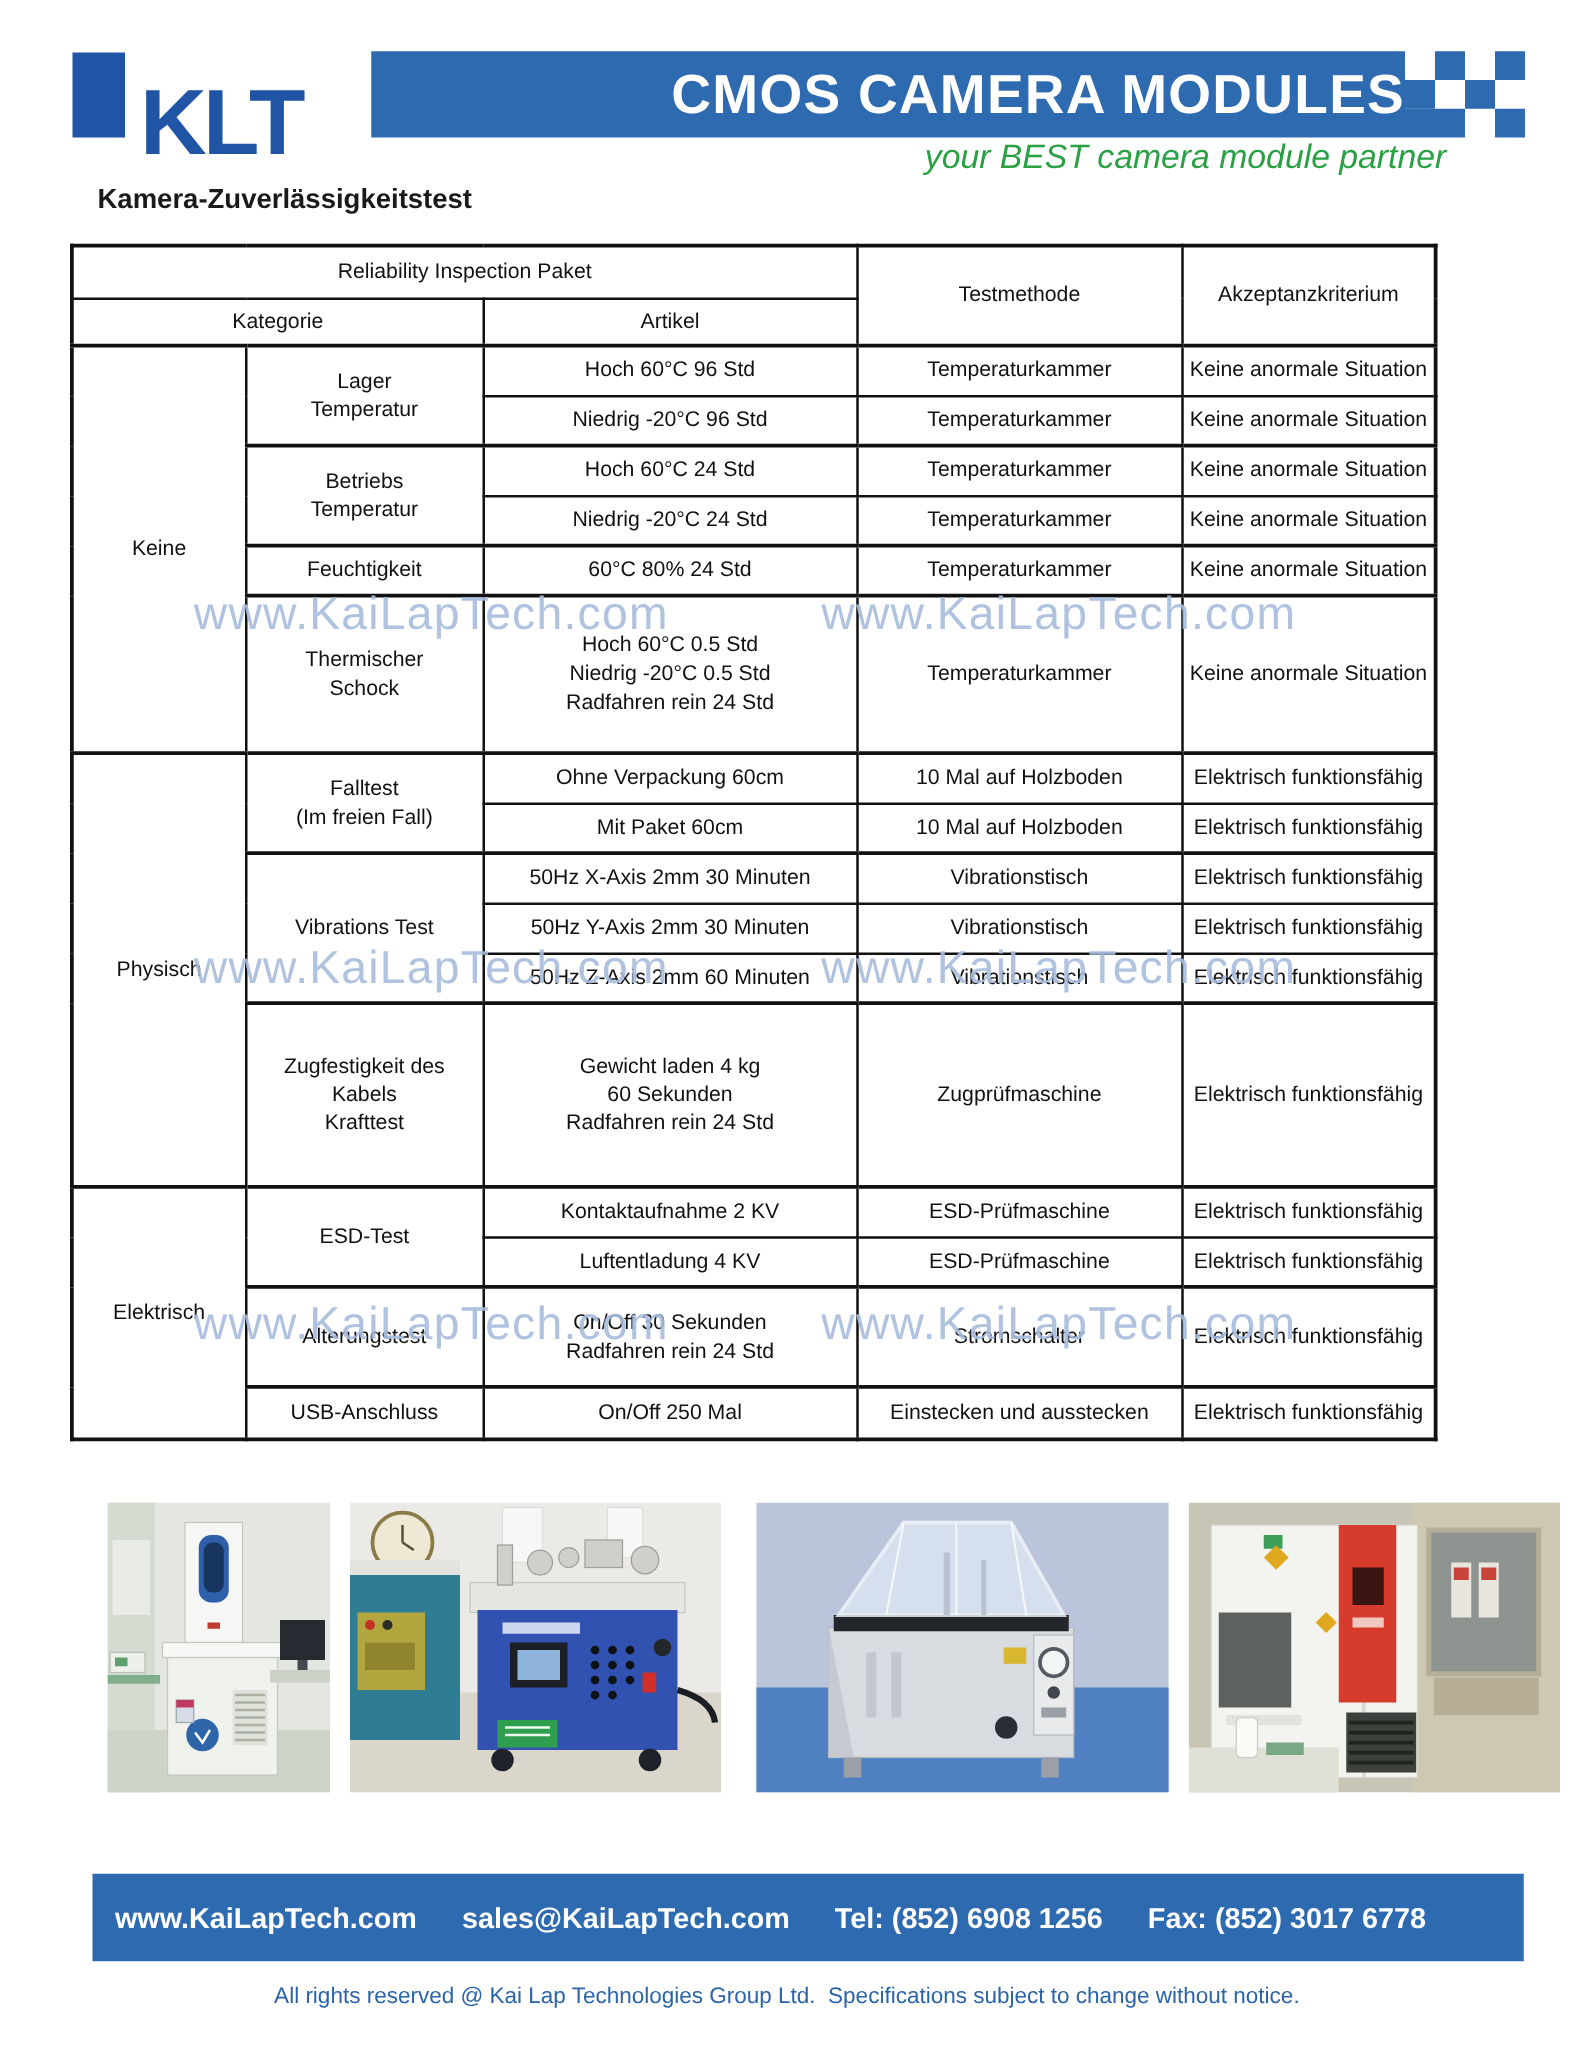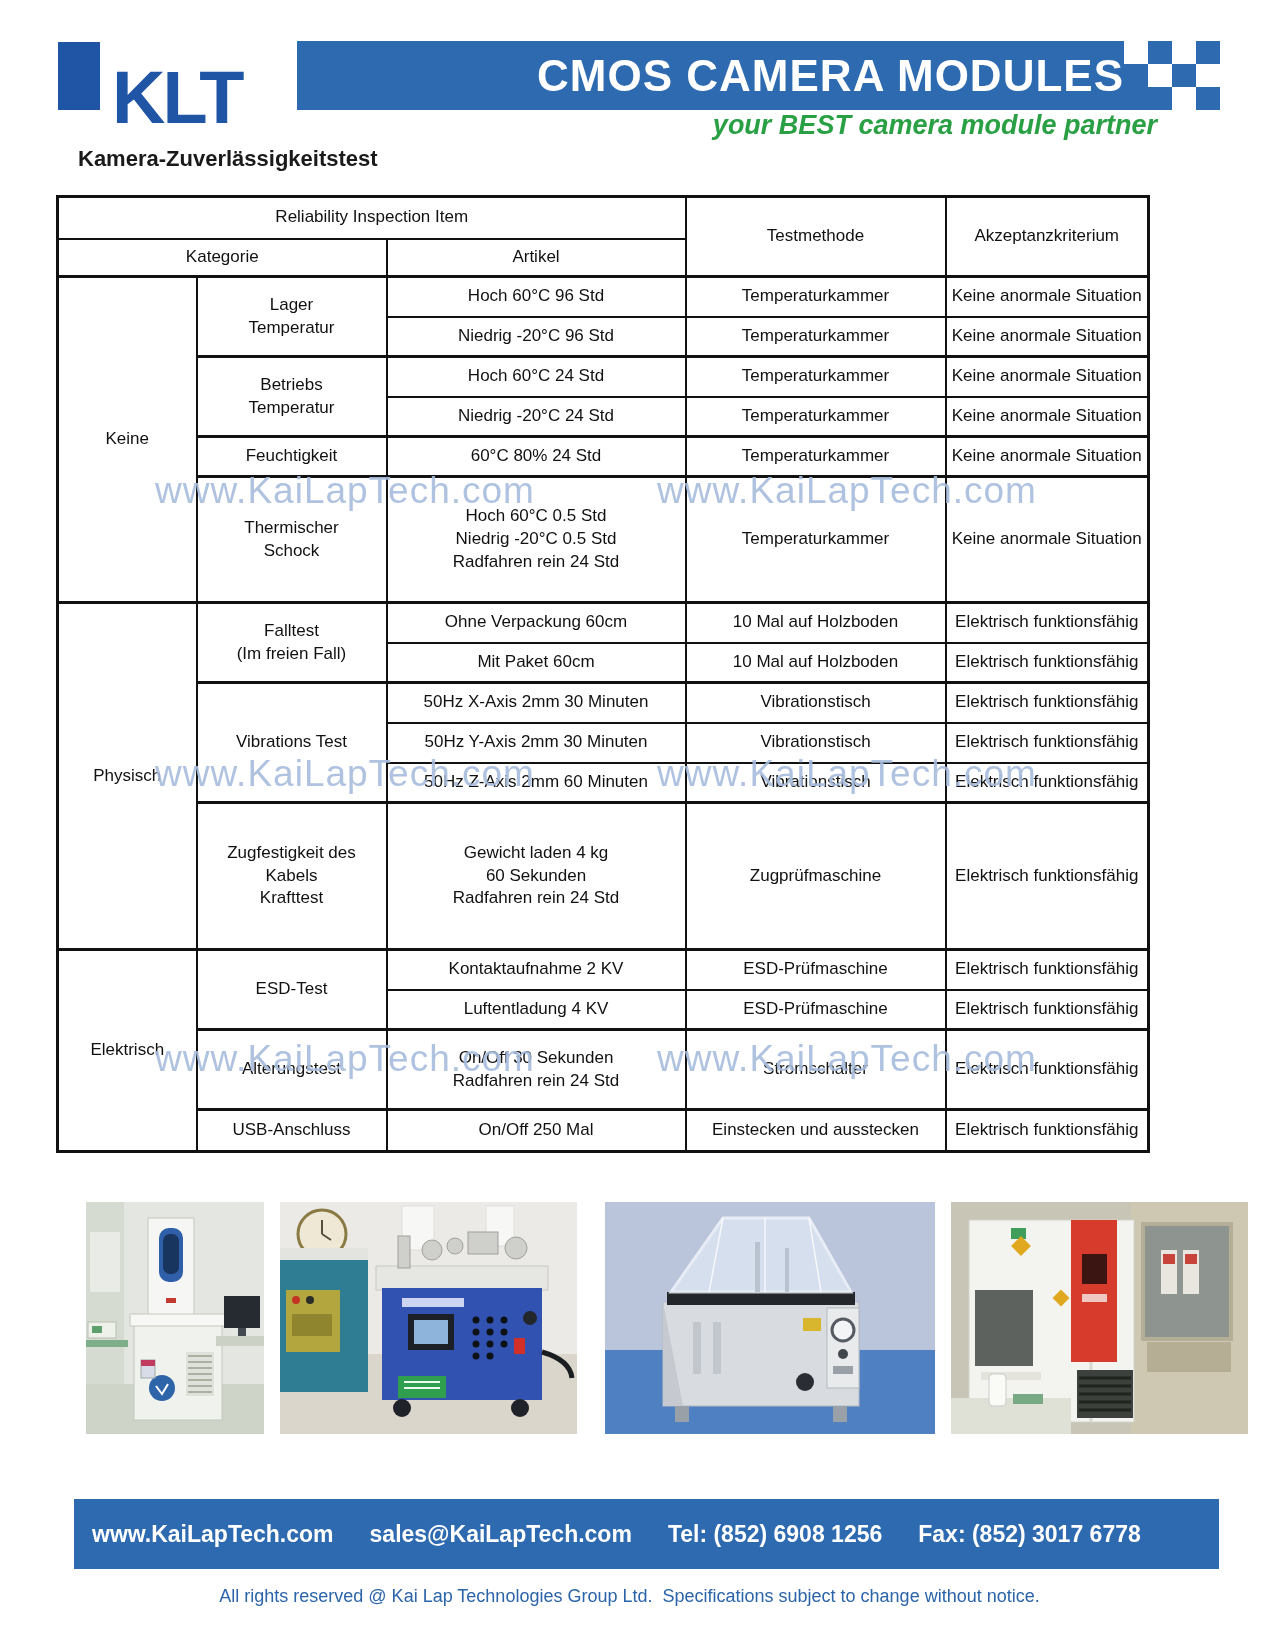--- a/index.html
+++ b/index.html
@@ -9,21 +9,21 @@
   
   .logo-bar{position:absolute;background:#1f55a4;}
   #logo-left-square{left:58px;top:42px;width:42px;height:68px;}
   #logo-text{position:absolute;left:112px;top:44px;font-size:74px;font-weight:bold;
              color:#1f55a4;letter-spacing:-3px;line-height:1;margin-top:17px;}
   #banner{position:absolute;left:297px;top:41px;width:827px;height:69px;background:#2e6ab0;
           display:flex;align-items:center;justify-content:flex-end;}
   #banner-title{color:#fff;font-weight:bold;font-size:44px;letter-spacing:1px;white-space:nowrap;}
   .sq{position:absolute;background:#2e6ab0;}
   #tagline{position:absolute;left:600px;top:110px;width:557px;text-align:right;
-           color:#2aa044;font-size:27px;font-weight:bold;font-style:italic;}
+           color:#2aa044;font-size:27px;font-weight:normal;font-style:italic;}
   #page-heading{position:absolute;left:78px;top:146px;font-size:22px;font-weight:bold;color:#1a1a1a;}
 
   
   #rel-table{position:absolute;left:56px;top:195px;border-collapse:collapse;table-layout:fixed;
              width:1091px;}
   #rel-table td{border:2px solid #111;text-align:center;vertical-align:middle;
                 font-size:17px;padding:1px 2px;white-space:pre-line;line-height:1.35;
                 overflow:hidden;}
   #rel-table{border:3px solid #111;}
   #rel-table td.bt3{border-top-width:3px;}
@@ -71,21 +71,21 @@
   <table id="rel-table">
     <colgroup>
       <col style="width:139px">
         <col style="width:190px">
         <col style="width:299px">
       <col style="width:260px">
         <col style="width:203px">
     </colgroup>
     <tbody>
         <tr class="h42">
-      <td colspan="3">Reliability Inspection Item</td>
+      <td colspan="3">Reliability Inspection Paket</td>
       <td rowspan="2">Testmethode</td>
       <td rowspan="2">Akzeptanzkriterium</td>
     </tr>
     <tr class="h38">
       <td colspan="2">Kategorie</td>
       <td>Artikel</td>
     </tr>
 
     <tr class="h40">
       <td rowspan="6" class="bt3">Keine</td>

